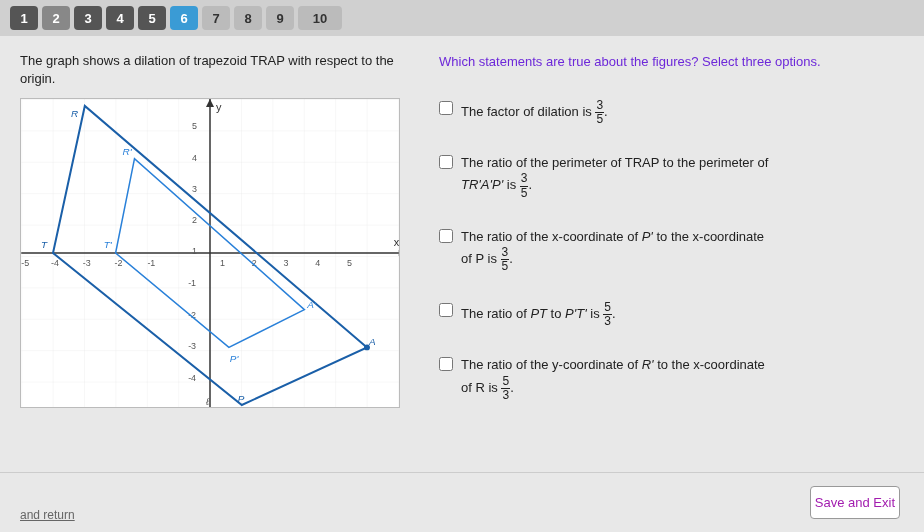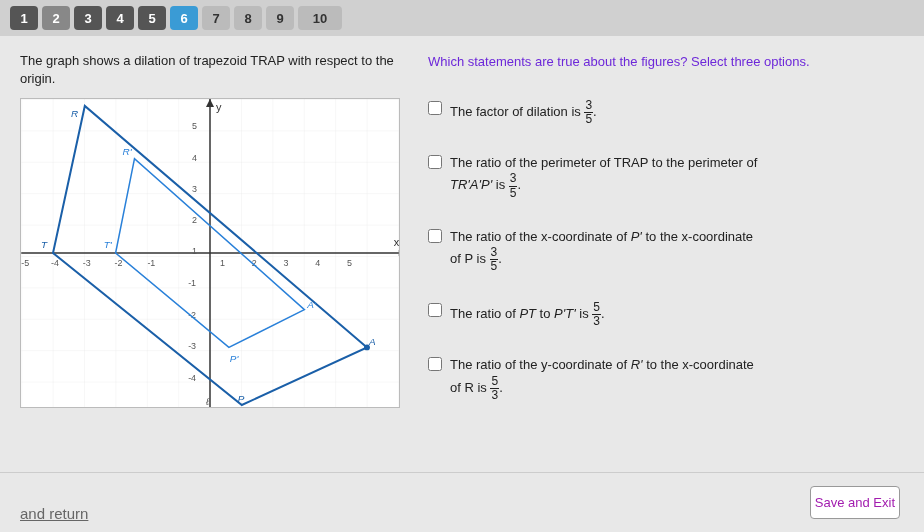--- a/index.html
+++ b/index.html
@@ -33,21 +33,21 @@
       color: white;
       background: #888;
     }
     .nav-btn.active { background: #3a9bd5; }
     .nav-btn.dark { background: #555; }
 
     
     .main-content {
       display: flex;
       padding: 16px 20px;
-      gap: 8px;
+      gap: 19px;
       height: calc(100% - 36px - 60px);
     }
 
     
     .left-panel {
       flex: 0 0 400px;
     }
     .left-panel .question-text {
       font-size: 13px;
       color: #222;
@@ -155,21 +155,21 @@
       padding: 8px 20px;
       font-size: 13px;
       border-radius: 4px;
       cursor: pointer;
     }
 
     .bottom-left {
       position: absolute;
       bottom: 10px;
       left: 20px;
-      font-size: 15px;
+      font-size: 12px;
       color: #666;
       text-decoration: underline;
       cursor: pointer;
     }
 
     
     .graph-svg {
       width: 100%;
       height: 100%;
     }

